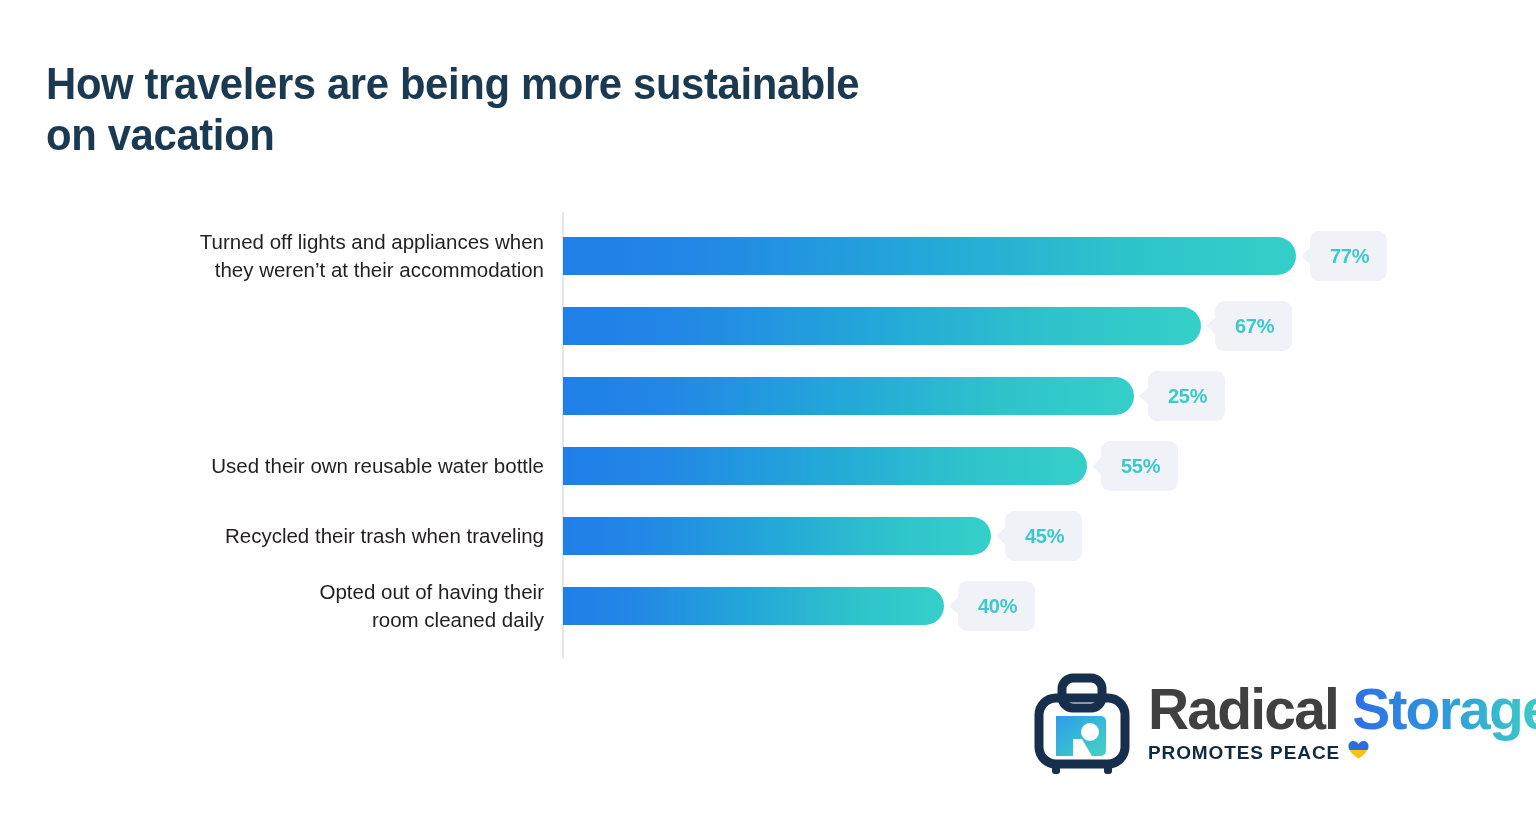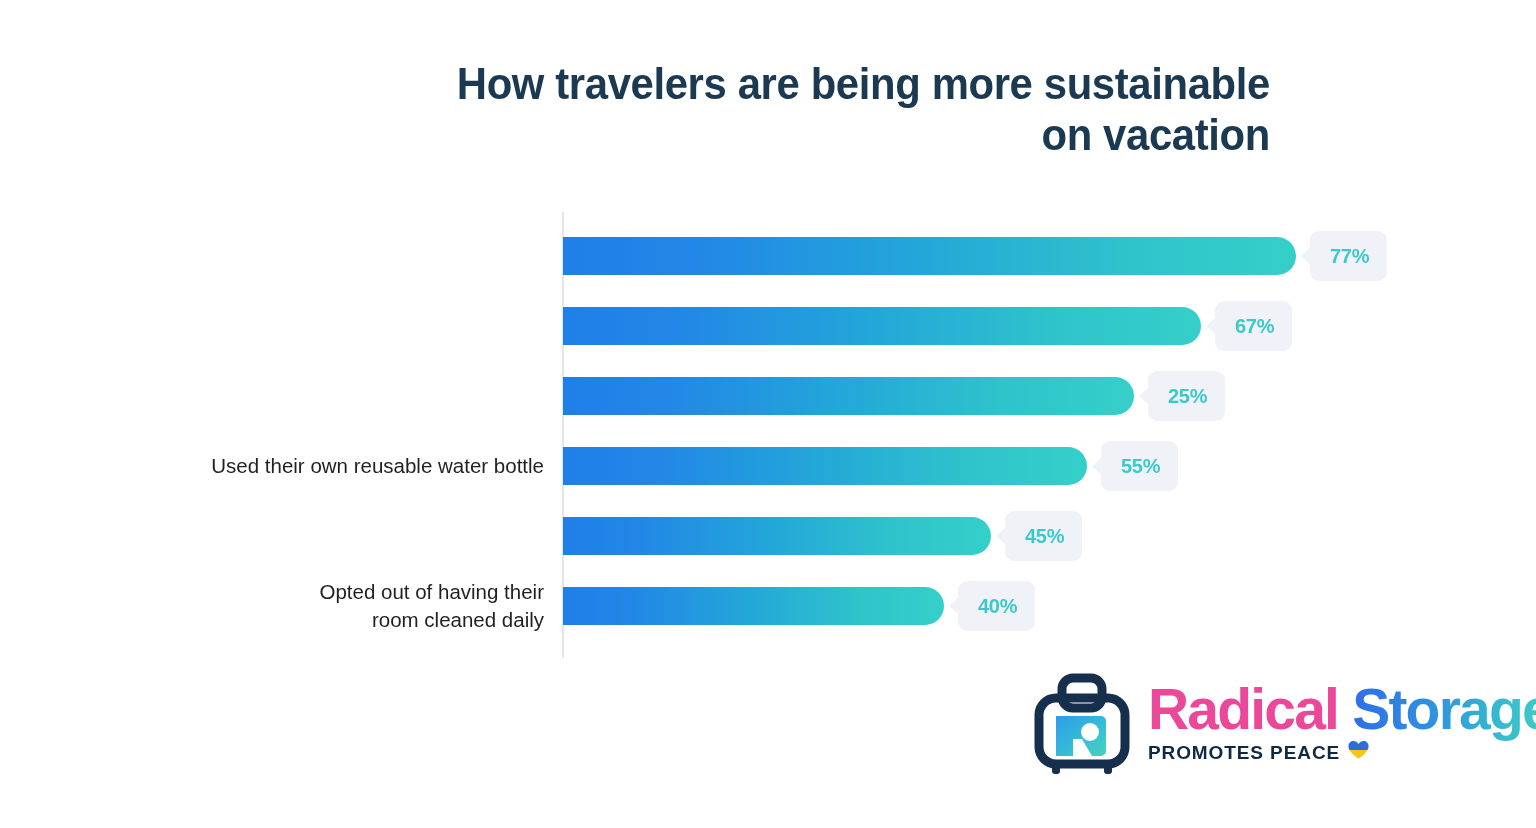--- a/index.html
+++ b/index.html
@@ -14,21 +14,21 @@
     overflow: hidden;
     position: relative;
   }
 
   
   .title-block {
     position: absolute;
     left: 0;
     top: 58px;
     width: 1316px;
-    text-align: right;
+    text-align: left;
   }
   .title-line {
     font-family: "Liberation Sans Narrow", "Liberation Sans", sans-serif;
     font-weight: bold;
     font-size: 45px;
     line-height: 51px;
     letter-spacing: -0.4px;
     color: #1b3a52;
     white-space: nowrap;
     transform: scaleX(0.93);
@@ -130,21 +130,21 @@
     left: 118px;
     top: 12px;
   }
   .logo-wordmark {
     font-size: 57px;
     font-weight: bold;
     line-height: 58px;
     letter-spacing: -1.8px;
     white-space: nowrap;
   }
-  .word-radical { color: #ec4899; }
+  .word-radical { color: #404040; }
   .word-storage {
     background: linear-gradient(90deg, #2e6ee8 0%, #2f8fe0 38%, #35b9cf 72%, #41cfc4 100%);
     -webkit-background-clip: text;
     background-clip: text;
     color: transparent;
     -webkit-text-fill-color: transparent;
   }
   .logo-tagline {
     display: flex;
     align-items: center;
@@ -161,37 +161,40 @@
 
 <div class="title-block">
   <div class="title-line">How travelers are being more sustainable</div>
   <div class="title-line">on vacation</div>
 </div>
 
 <div class="chart">
   <div class="axis-line"></div>
   <div class="rows" id="rows">
       <div class="row" style="top: 25px;">
+        <div class="row-label">Turned off lights and appliances when
+they weren’t at their accommodation</div>
         <div class="bar" style="width: 733px;"></div>
         <div class="callout" style="left: 1310px;">77%</div>
       </div>
       <div class="row" style="top: 95px;">
         <div class="bar" style="width: 638px;"></div>
         <div class="callout" style="left: 1215px;">67%</div>
       </div>
       <div class="row" style="top: 165px;">
         <div class="bar" style="width: 571px;"></div>
         <div class="callout" style="left: 1148px;">25%</div>
       </div>
       <div class="row" style="top: 235px;">
         <div class="row-label">Used their own reusable water bottle</div>
         <div class="bar" style="width: 524px;"></div>
         <div class="callout" style="left: 1101px;">55%</div>
       </div>
       <div class="row" style="top: 305px;">
+        <div class="row-label">Recycled their trash when traveling</div>
         <div class="bar" style="width: 428px;"></div>
         <div class="callout" style="left: 1005px;">45%</div>
       </div>
       <div class="row" style="top: 375px;">
         <div class="row-label">Opted out of having their
 room cleaned daily</div>
         <div class="bar" style="width: 381px;"></div>
         <div class="callout" style="left: 958px;">40%</div>
       </div>
     </div>

